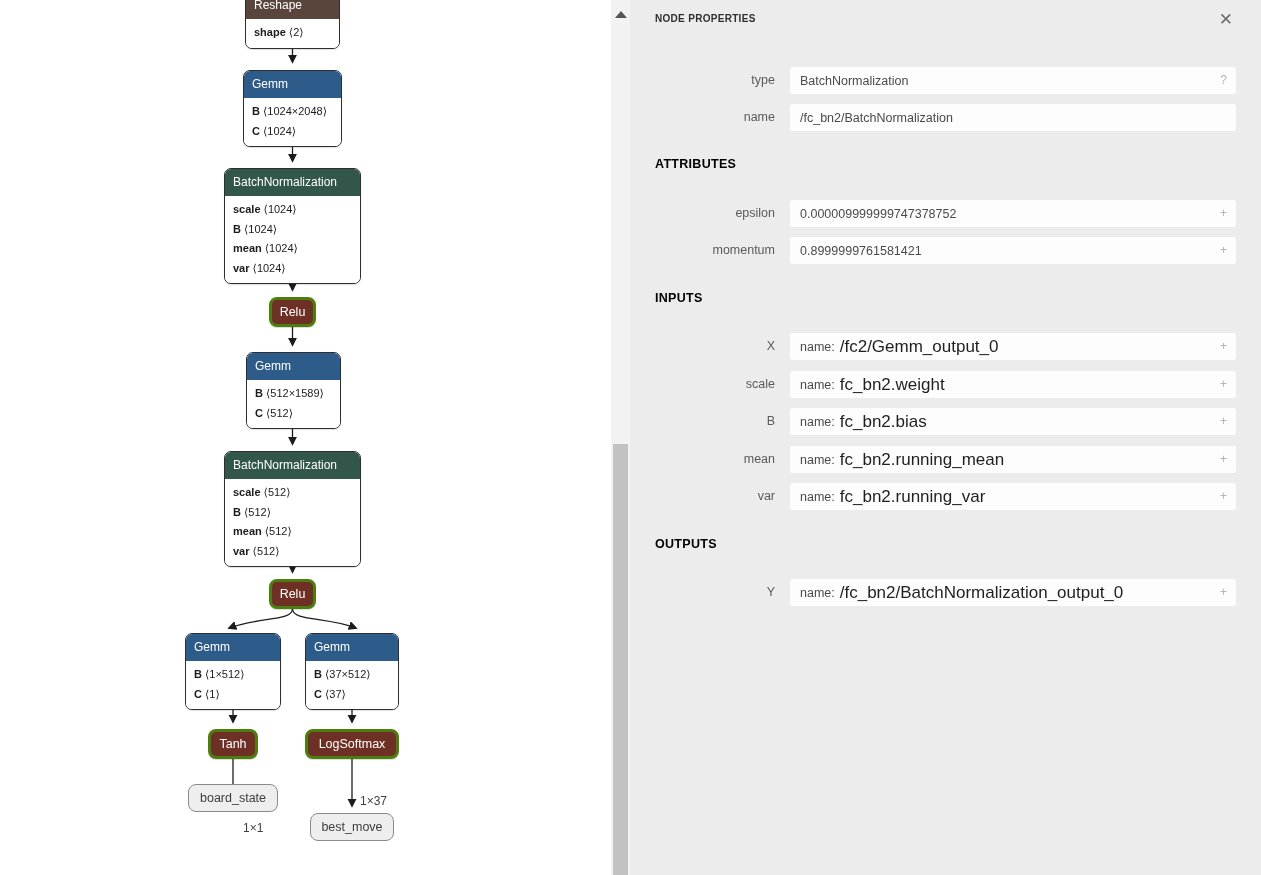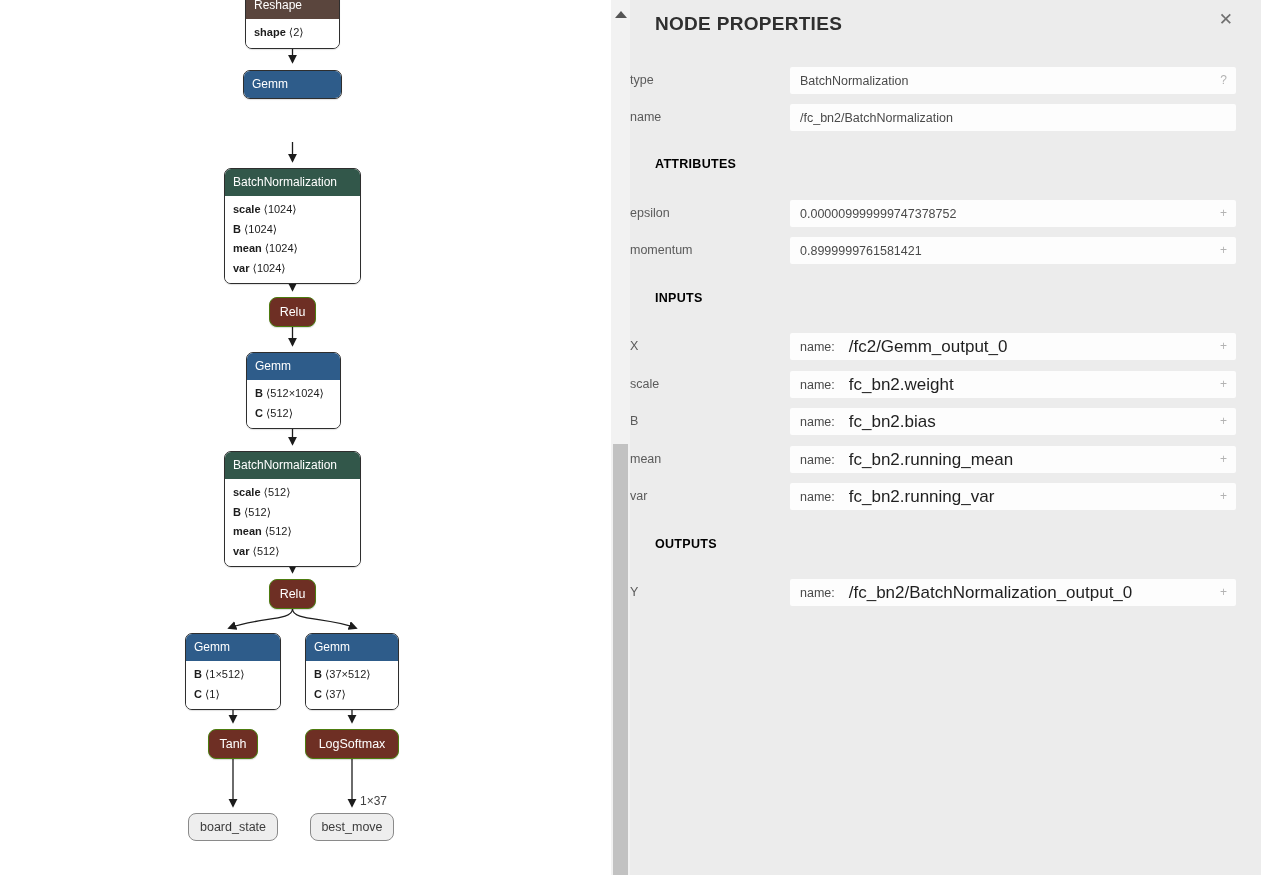--- a/index.html
+++ b/index.html
@@ -15,52 +15,52 @@
           box-shadow:0 1px 1px rgba(0,0,0,.12); overflow:hidden; cursor:pointer; }
   .node-header { height:27px; line-height:27px; padding:0 8px; color:#fff; font-size:12px; }
   .h-brown { background:#5a453d; }
   .h-blue  { background:#2e5c8a; }
   .h-green { background:#32574a; }
   .node-body { padding:4px 8px 5px 8px; background:#fff; }
   .attr-row { font-size:11px; line-height:19.5px; color:#1c1c1c; white-space:nowrap; }
   .attr-k { font-weight:700; }
   .attr-v { font-weight:400; }
 
-  .act-node { position:absolute; border:1px solid #4d7c0f; border-radius:8px; background:#6e2f24;
+  .act-node { position:absolute; border:3px solid #4d7c0f; border-radius:8px; background:#6e2f24;
               color:#fff; font-size:12.5px; display:flex; align-items:center; justify-content:center;
               box-shadow:0 1px 1px rgba(0,0,0,.15); cursor:pointer; }
 
   .io-node { position:absolute; border:1.4px solid #8a8a8a; border-radius:8px; background:#eeeeee;
              color:#3c3c3c; font-size:12.5px; display:flex; align-items:center; justify-content:center;
              cursor:pointer; }
 
   .edge-label { position:absolute; font-size:12px; color:#3f3f3f; }
 
   
   .scroll-strip { position:absolute; left:611px; top:0; width:19px; height:875px; background:#f2f2f2; }
   .scroll-up { position:absolute; left:4px; top:11px; width:0; height:0;
                border-left:6px solid transparent; border-right:6px solid transparent;
                border-bottom:7px solid #555; cursor:pointer; }
   .scroll-thumb { position:absolute; left:2px; top:444px; width:15px; height:431px; background:#c2c2c2; cursor:pointer; }
 
   
   .panel { position:absolute; left:630px; top:0; width:631px; height:875px; background:#ececec; }
-  .panel-title { position:absolute; left:25px; top:13px; font-size:19px; font-weight:700;
+  .panel-title { position:absolute; left:25px; top:13px; font-size:10px; font-weight:700;
                  color:#2f2f2f; letter-spacing:.3px; }
   .panel-close { position:absolute; right:28px; top:9px; font-size:17px; color:#707070; cursor:pointer; }
 
   .sec-heading { position:absolute; left:25px; font-size:12.5px; font-weight:700; color:#000000; letter-spacing:.3px; }
 
   .prow { position:absolute; left:0; width:631px; height:27px; }
   .plabel { position:absolute; left:0; top:0; width:145px; height:27px; line-height:27px;
-            text-align:left; font-size:12.5px; color:#5a5a5a; }
+            text-align:right; font-size:12.5px; color:#5a5a5a; }
   .pbox { position:absolute; left:160px; top:0; width:446px; height:27px; background:#fdfdfd;
           border-radius:2px; display:flex; align-items:center; padding:0 26px 0 10px; cursor:text; }
   .pvalue { font-size:12.5px; color:#4a4a4a; white-space:nowrap; overflow:hidden; }
-  .nv-prefix { font-size:12.5px; color:#4a4a4a; margin-right:14px;text-align:center; }
+  .nv-prefix { font-size:12.5px; color:#4a4a4a; margin-right:5px;text-align:center; }
   .nv-value { font-size:17px; color:#1f1f1f; font-weight:400; white-space:nowrap; }
   .paction { position:absolute; right:9px; top:0; height:27px; line-height:27px;
              font-size:12px; color:#b3b3b3; cursor:pointer; }
 </style>
 </head>
 <body>
 
 <div id="app">
 
   <div class="graph-area">
@@ -89,40 +89,44 @@
 
     <div class="node" style="left:245px; top:-9px; width:95px;">
       <div class="node-header h-brown">Reshape</div>
       <div class="node-body">
         <div class="attr-row"><span class="attr-k">shape</span> <span class="attr-v">⟨2⟩</span></div>
       </div>
     </div>
 
     <div class="node" style="left:243px; top:70px; width:99px;">
       <div class="node-header h-blue">Gemm</div>
+      <div class="node-body">
+        <div class="attr-row"><span class="attr-k">B</span> <span class="attr-v">⟨1024×2048⟩</span></div>
+        <div class="attr-row"><span class="attr-k">C</span> <span class="attr-v">⟨1024⟩</span></div>
+      </div>
     </div>
 
     <div class="node" style="left:224px; top:168px; width:137px;">
       <div class="node-header h-green">BatchNormalization</div>
       <div class="node-body">
         <div class="attr-row"><span class="attr-k">scale</span> <span class="attr-v">⟨1024⟩</span></div>
         <div class="attr-row"><span class="attr-k">B</span> <span class="attr-v">⟨1024⟩</span></div>
         <div class="attr-row"><span class="attr-k">mean</span> <span class="attr-v">⟨1024⟩</span></div>
         <div class="attr-row"><span class="attr-k">var</span> <span class="attr-v">⟨1024⟩</span></div>
       </div>
     </div>
 
     <div class="act-node" style="left:269px; top:297px; width:47px; height:30px;">
       <span>Relu</span>
     </div>
 
     <div class="node" style="left:246px; top:352px; width:95px;">
       <div class="node-header h-blue">Gemm</div>
       <div class="node-body">
-        <div class="attr-row"><span class="attr-k">B</span> <span class="attr-v">⟨512×1024⟩</span></div>
+        <div class="attr-row"><span class="attr-k">B</span> <span class="attr-v">⟨512×1589⟩</span></div>
         <div class="attr-row"><span class="attr-k">C</span> <span class="attr-v">⟨512⟩</span></div>
       </div>
     </div>
 
     <div class="node" style="left:224px; top:451px; width:137px;">
       <div class="node-header h-green">BatchNormalization</div>
       <div class="node-body">
         <div class="attr-row"><span class="attr-k">scale</span> <span class="attr-v">⟨512⟩</span></div>
         <div class="attr-row"><span class="attr-k">B</span> <span class="attr-v">⟨512⟩</span></div>
         <div class="attr-row"><span class="attr-k">mean</span> <span class="attr-v">⟨512⟩</span></div>
@@ -154,21 +158,21 @@
       <span>Tanh</span>
     </div>
 
     <div class="act-node" style="left:305px; top:729px; width:94px; height:30px;">
       <span>LogSoftmax</span>
     </div>
 
     <div class="edge-label" style="left:243px; top:777px;margin-top:44px;">1×1</div>
     <div class="edge-label" style="left:360px; top:777px;margin-top:17px;">1×37</div>
 
-    <div class="io-node" style="left:188px; top:813px; width:90px; height:28px;">
+    <div class="io-node" style="left:188px; top:784px; width:90px; height:28px;">
       <span>board_state</span>
     </div>
     <div class="io-node" style="left:310px; top:813px; width:84px; height:28px;">
       <span>best_move</span>
     </div>
   </div>
 
   <div class="scroll-strip">
     <div class="scroll-up"></div>
     <div class="scroll-thumb"></div>

